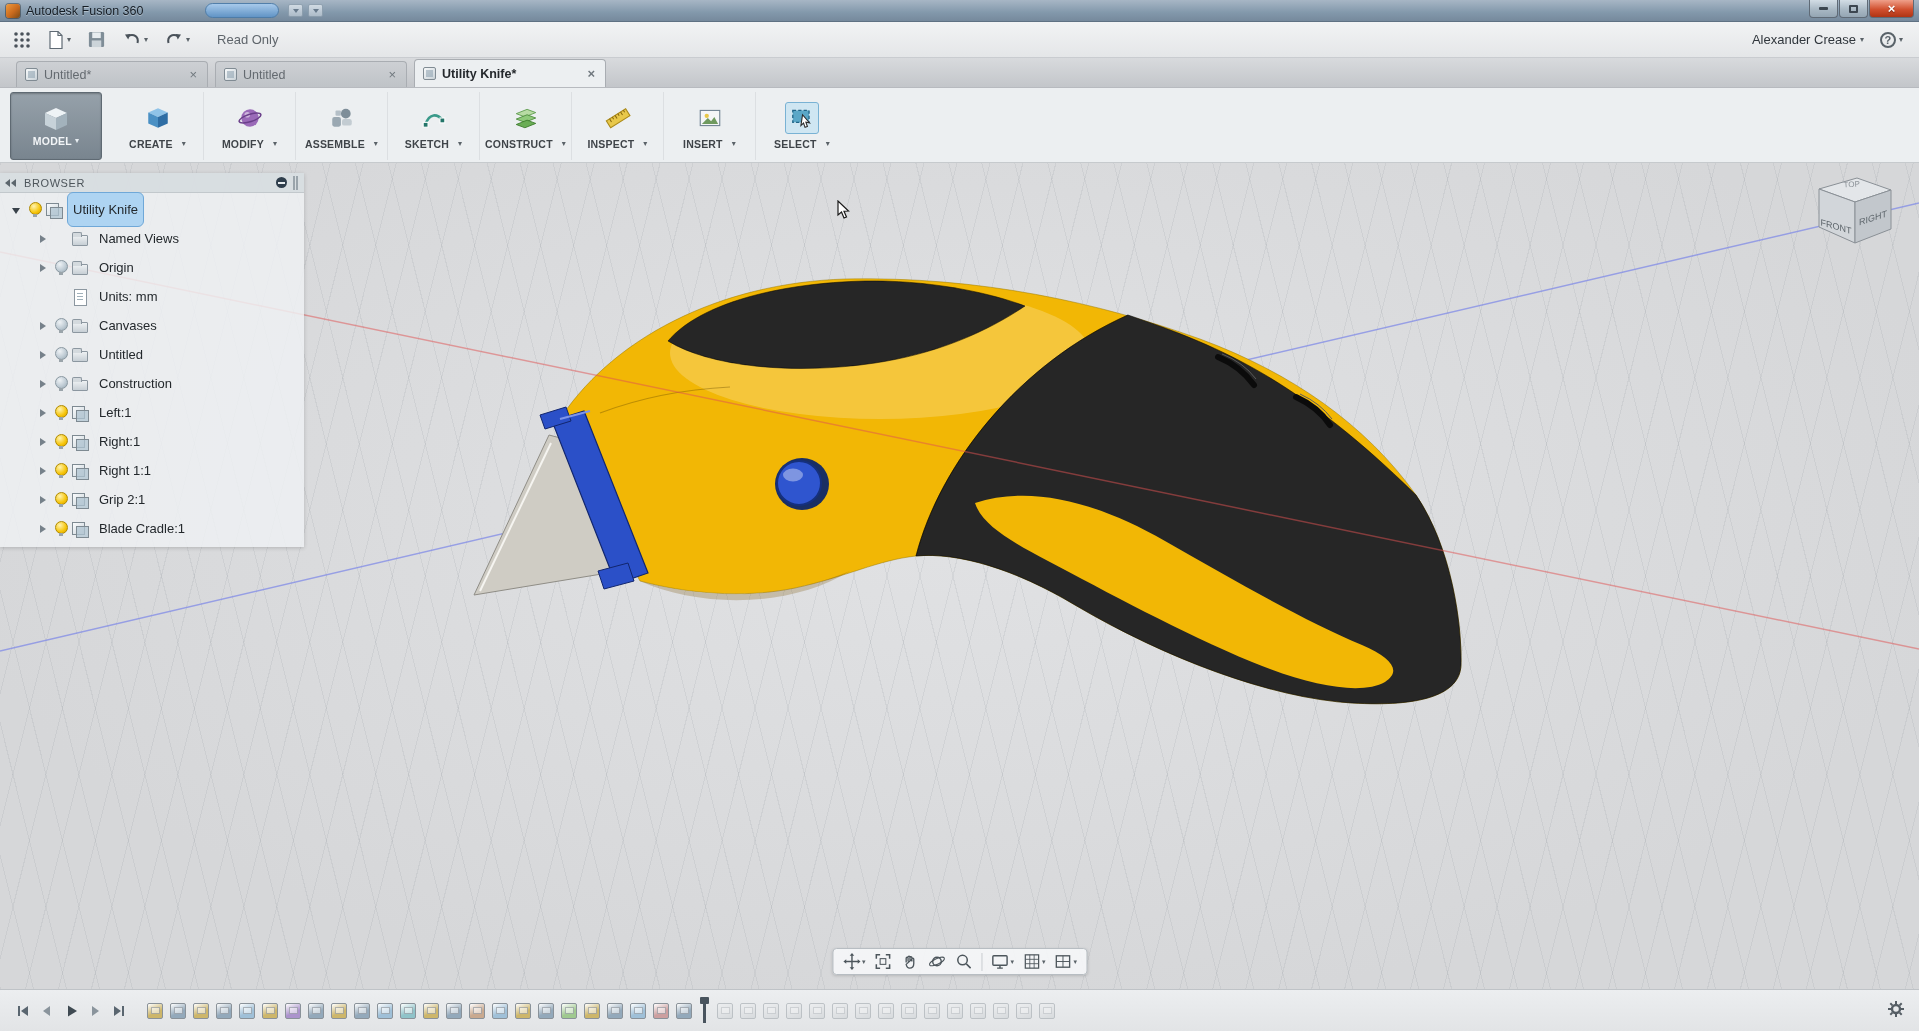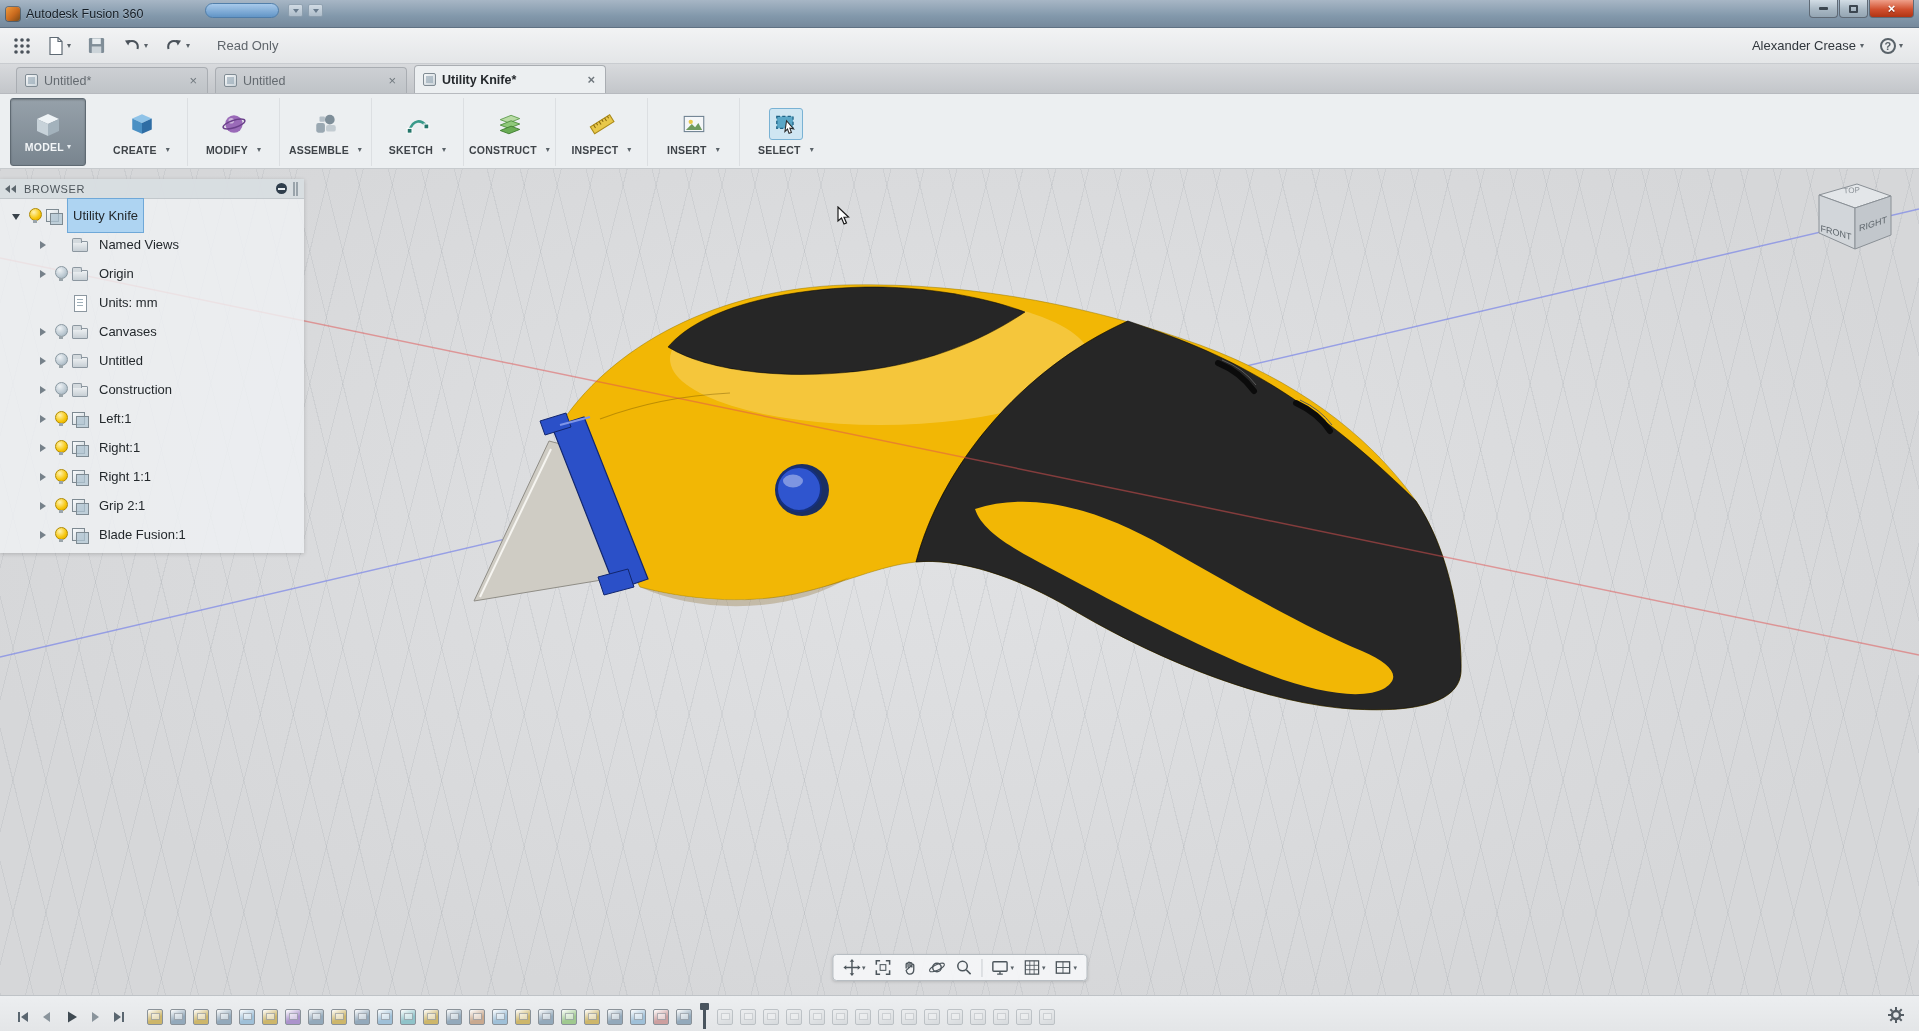--- a/index.html
+++ b/index.html
@@ -1,19 +1,19 @@
 <!DOCTYPE html>
 <html><head>
 <meta charset="utf-8">
 <style>
   *{box-sizing:border-box;margin:0;padding:0}
   html,body{width:1919px;height:1031px;overflow:hidden;font-family:"Liberation Sans","DejaVu Sans",sans-serif;background:#d9dadc}
 
   
-  .titlebar{height:28px;background:linear-gradient(#a7b6c5,#8298ab 60%,#76899c);border-bottom:1px solid #5f7183;position:relative;display:flex;align-items:center;padding-left:6px}
+  .titlebar{height:22px;background:linear-gradient(#a7b6c5,#8298ab 60%,#76899c);border-bottom:1px solid #5f7183;position:relative;display:flex;align-items:center;padding-left:6px}
   .app-icon{width:14px;height:14px;border-radius:3px;background:linear-gradient(135deg,#f09a3e,#c96a1e 55%,#7a4a16);box-shadow:0 0 0 1px rgba(0,0,0,.35);margin-right:6px}
   .title-text{font-size:12.5px;color:#141c24;text-shadow:0 1px 0 rgba(255,255,255,.35)}
   .tb-pill{position:absolute;left:205px;top:3px;width:74px;height:15px;border-radius:8px;background:linear-gradient(#a9cdf0,#5f95ca);border:1px solid #4a7aa8;opacity:.9}
   .tb-mini{position:absolute;top:4px;width:15px;height:13px;border-radius:2px;background:linear-gradient(#dfe7ee,#b9c6d2);border:1px solid #8fa0af;opacity:.8}
   .tb-mini::after{content:"";position:absolute;left:4px;top:4px;border-left:3px solid transparent;border-right:3px solid transparent;border-top:4px solid #5f7183}
   .winbtns{position:absolute;right:5px;top:0;display:flex}
   .winbtn{height:18px;border:1px solid #5f6a76;border-top:none;display:flex;align-items:center;justify-content:center;border-radius:0 0 4px 4px;margin-left:1px;cursor:default}
   .winbtn.min,.winbtn.max{width:29px;background:linear-gradient(#d3dde5,#a9b8c4 55%,#94a5b3)}
   .winbtn.close{width:45px;background:linear-gradient(#efa08a,#d1502f 55%,#b03414);color:#fff;font-size:13px;font-weight:bold;text-shadow:0 1px 1px rgba(0,0,0,.4)}
   .glyph-min{width:9px;height:3px;background:#3c4650;border-radius:1px}
@@ -34,21 +34,21 @@
   .tabsbar{height:30px;background:linear-gradient(#d8dadd,#c3c6ca);border-bottom:1px solid #b7babf;display:flex;align-items:flex-end;padding-left:16px;gap:7px}
   .tab{width:192px;height:26px;background:linear-gradient(#cdd0d4,#bfc3c7);border:1px solid #a9adb2;border-bottom:none;border-radius:4px 4px 0 0;display:flex;align-items:center;padding:0 8px;gap:6px;color:#646a70;font-size:12.5px}
   .tab.active{background:#eceff1;color:#24282c;font-weight:bold;height:28px}
   .tab-doc-icon{width:13px;height:13px;flex:none;background:linear-gradient(135deg,#f7f9fa,#c9d2d8);border:1px solid #808b93;border-radius:2px;position:relative}
   .tab-doc-icon::after{content:"";position:absolute;left:2px;top:2px;width:7px;height:7px;background:rgba(140,160,175,.55)}
   .tab-label{flex:1;white-space:nowrap;overflow:hidden;text-overflow:ellipsis}
   .tab-close{flex:none;color:#70787e;font-size:13px;padding:0 2px}
 
   
   .ribbon{height:75px;background:#eceff1;border-bottom:1px solid #c6cacd;display:flex;align-items:stretch;padding:4px 0 2px 10px;position:relative}
-  .model-btn{width:76px;margin-right:10px;border:1px solid #5f6a73;border-radius:3px;background:linear-gradient(#96a1aa,#79858f);display:flex;flex-direction:column;align-items:center;justify-content:center;gap:3px;box-shadow:inset 0 1px 2px rgba(0,0,0,.25)}
+  .model-btn{width:92px;margin-right:10px;border:1px solid #5f6a73;border-radius:3px;background:linear-gradient(#96a1aa,#79858f);display:flex;flex-direction:column;align-items:center;justify-content:center;gap:3px;box-shadow:inset 0 1px 2px rgba(0,0,0,.25)}
   .model-btn .mlabel{font-size:10.5px;font-weight:bold;color:#f2f5f7;letter-spacing:.3px;display:flex;gap:3px;align-items:center}
   .rgroup{width:92px;display:flex;flex-direction:column;align-items:center;justify-content:center;gap:4px;border-right:1px solid #dcdfe2}
   .ricon{width:34px;height:32px;display:flex;align-items:center;justify-content:center;border-radius:3px}
   .ricon.active-tool{background:#cfe6f2;border:1px solid #79b2d4}
   .rlabel{font-size:10.5px;font-weight:bold;color:#3f4449;letter-spacing:.2px;display:flex;gap:9px;align-items:center}
   .cursor-arrow{position:absolute;left:836px;top:112px;z-index:60;pointer-events:none}
 
   
   .viewport{position:relative;height:826px;background-color:#d9dadc;background-image:
     repeating-linear-gradient(76deg,rgba(105,115,125,.10) 0 1px,transparent 1px 32px),
@@ -81,21 +81,21 @@
   .bulb.off::before{background:radial-gradient(circle at 35% 30%,#eef2f5,#bcc9d2 60%,#95a5af);border-color:#8a98a1}
   .bulb::after{content:"";position:absolute;left:4.5px;bottom:1px;width:4px;height:3px;background:#9aa4aa}
   .bulb.none::before,.bulb.none::after{display:none}
   .ticon{width:18px;height:16px;position:relative;flex:none}
   .ticon.folder::before{content:"";position:absolute;left:1px;top:4px;right:1px;bottom:1px;background:linear-gradient(#eef1f3,#c7cfd5);border:1px solid #8c97a0;border-radius:1px}
   .ticon.folder::after{content:"";position:absolute;left:1px;top:1px;width:8px;height:4px;background:#d4dade;border:1px solid #8c97a0;border-bottom:none;border-radius:2px 2px 0 0}
   .ticon.component::before{content:"";position:absolute;left:1px;top:1px;width:11px;height:11px;background:linear-gradient(135deg,#fafbfc,#ccd6dc);border:1px solid #7e8a92}
   .ticon.component::after{content:"";position:absolute;left:5px;top:5px;width:11px;height:10px;background:rgba(176,196,209,.75);border:1px solid #7e8a92}
   .ticon.doc::before{content:"";position:absolute;left:3px;top:0;width:11px;height:15px;background:#fff;border:1px solid #8c97a0}
   .ticon.doc::after{content:"";position:absolute;left:6px;top:4px;width:6px;height:1px;background:#9fb0ba;box-shadow:0 3px #9fb0ba,0 6px #9fb0ba}
-  .tlabel{padding:9px 5px;border:1px solid transparent;border-radius:0;white-space:nowrap}
+  .tlabel{padding:9px 5px;border:1px solid transparent;border-radius:6px;white-space:nowrap}
   .tlabel.selected{background:#aed4f2;border-color:#6fa8d8}
 
   
   .navbar{position:absolute;left:50%;bottom:14px;transform:translateX(-50%);height:27px;display:flex;align-items:center;gap:2px;background:rgba(246,247,248,.9);border:1px solid #b7bdc2;border-radius:4px;padding:0 6px;box-shadow:0 1px 3px rgba(0,0,0,.15)}
   .navbtn{display:flex;align-items:center;gap:1px;padding:2px 3px;border:none;background:transparent;border-radius:3px}
   .navsep{width:1px;height:18px;background:#c8cdd1;margin:0 3px}
   .ncaret{font-size:7px;color:#5a6268}
 
   
   .timeline{height:42px;background:linear-gradient(#eceef0,#e2e4e6);border-top:1px solid #bfc3c7;display:flex;align-items:center;padding:0 12px;gap:8px}
@@ -498,21 +498,21 @@
           <span class="bulb on"></span>
           <span class="ticon component"></span>
           <span class="tlabel">Grip 2:1</span>
         </div>
 
 
         <div class="trow" style="--ind: 1;">
           <span class="exp closed"></span>
           <span class="bulb on"></span>
           <span class="ticon component"></span>
-          <span class="tlabel">Blade Fusion:1</span>
+          <span class="tlabel">Blade Cradle:1</span>
         </div>
       </div>
   </div>
 
   <div class="navbar">
     <button class="navbtn">
       <svg width="19" height="19" viewBox="0 0 20 20">
           <g stroke="#4d565c" stroke-width="1.5">
             <path d="M10 3v14M3 10h14"></path>
           </g>

